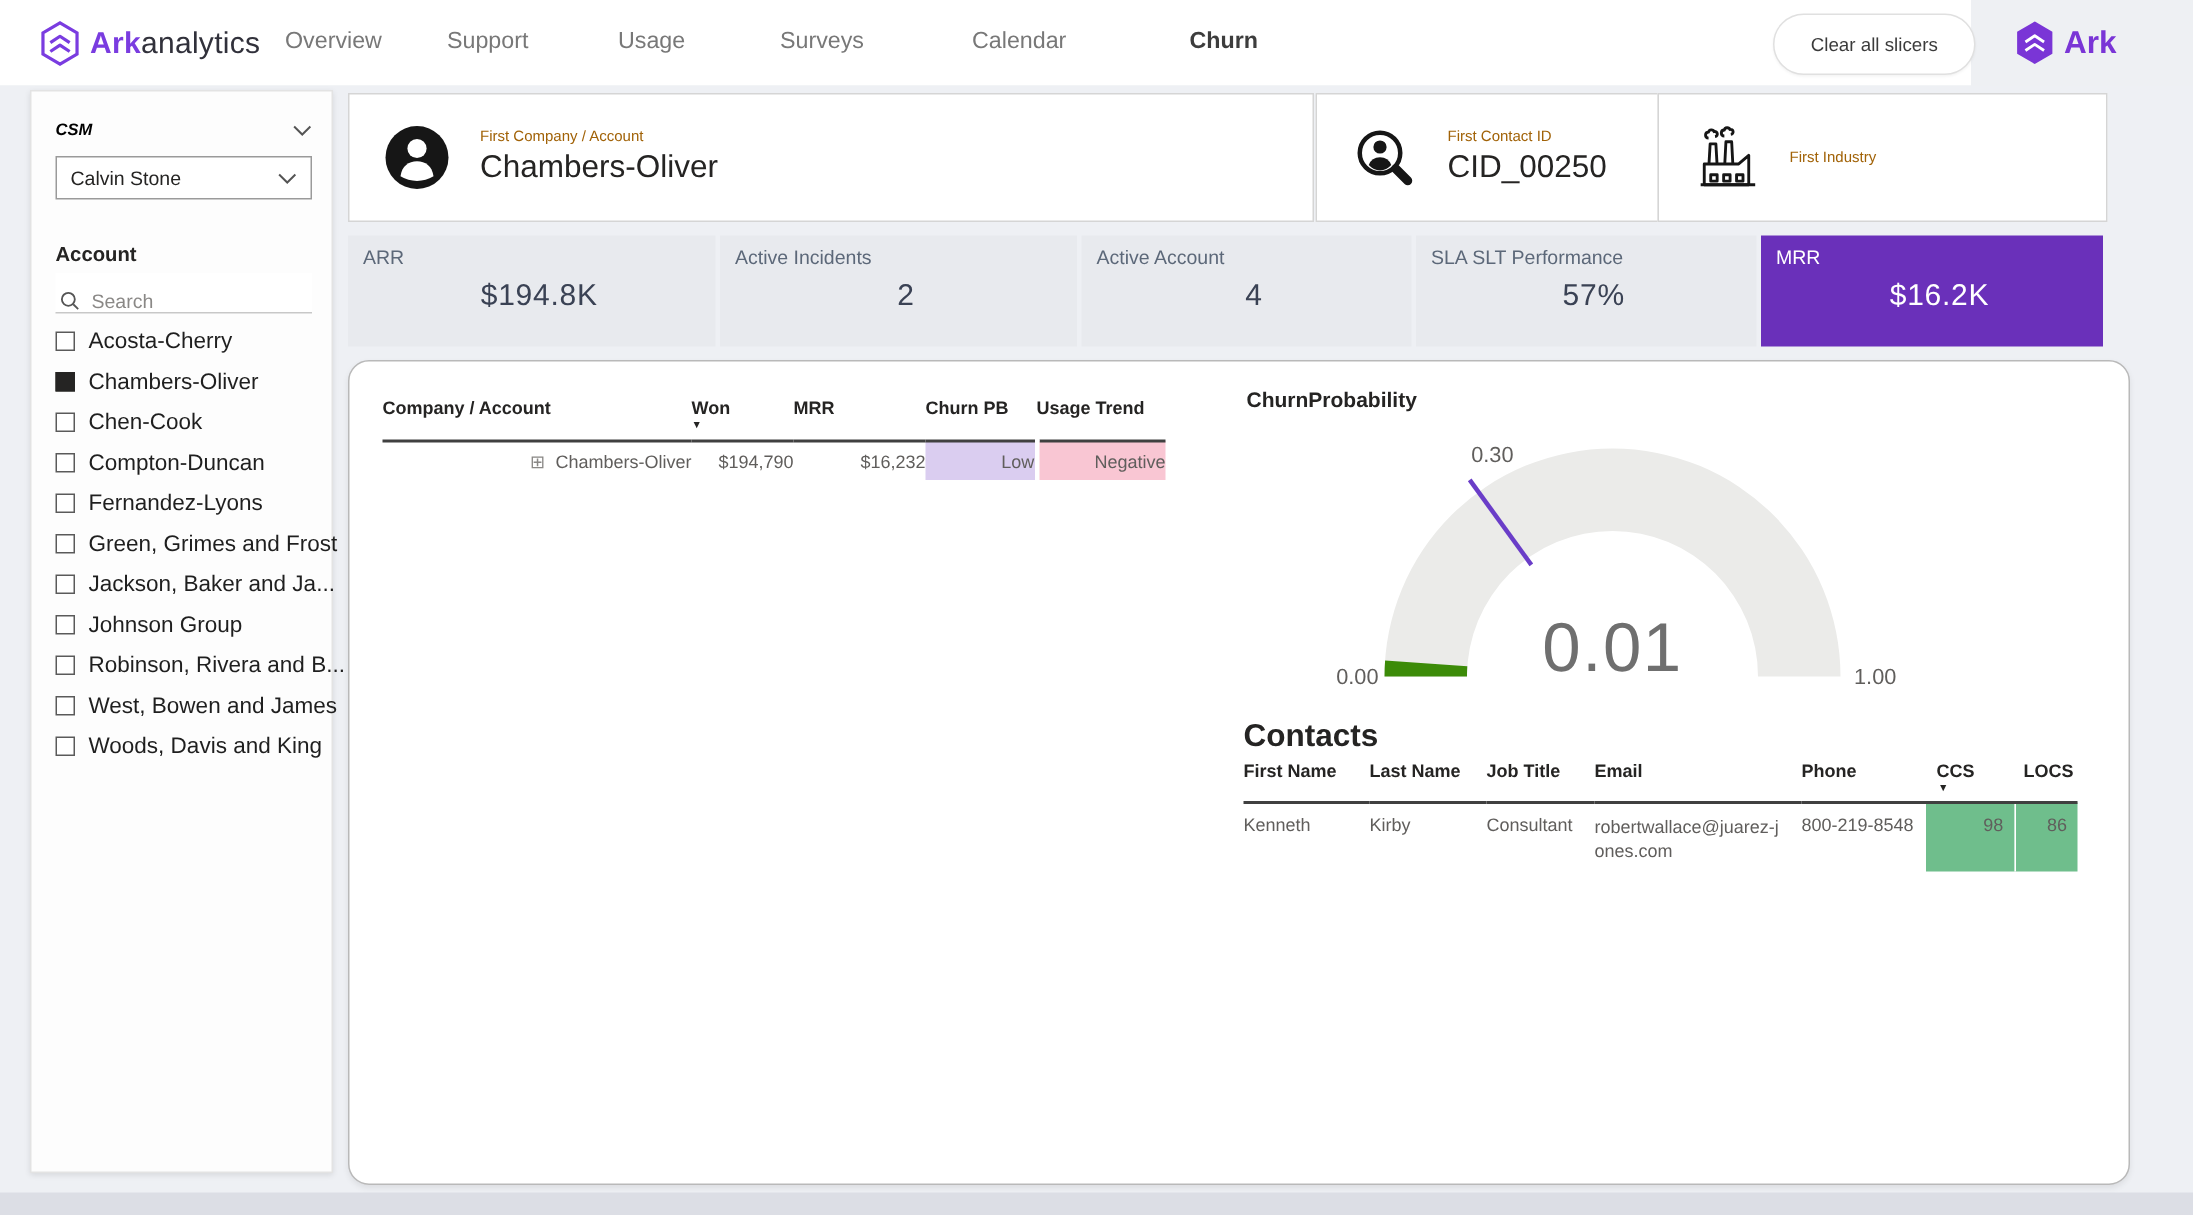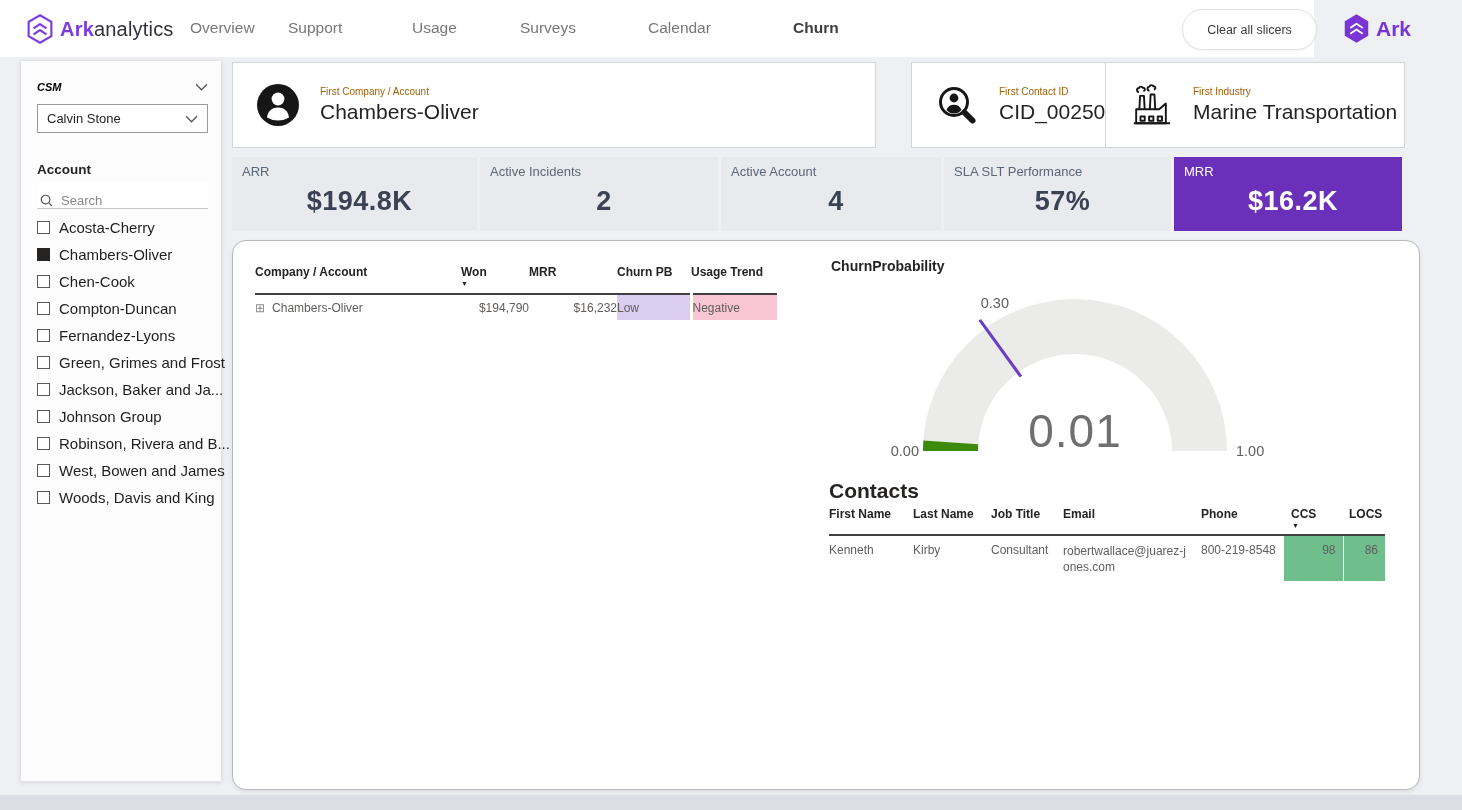--- a/index.html
+++ b/index.html
@@ -38,44 +38,44 @@
   .acct-list { margin-top:5px; }
   .acct-item { height:27px; display:flex; align-items:center; gap:9px; cursor:pointer; }
   .cb { width:13px; height:13px; border:1px solid #5a5a5a; background:#fff; flex:0 0 auto; }
   .cb.checked { background:#252423; border-color:#252423; }
   .acct-label { font-size:15px; color:#1f1f1f; white-space:nowrap; }
 
   
   .info-card { position:absolute; top:5px; height:86px; background:#fff; border:1px solid #d5d5d5;
     display:flex; align-items:center; padding-left:23px; gap:20px; }
   .ic-a { left:232px; width:644px; }
-  .ic-b { left:911px; width:229px; }
+  .ic-b { left:877px; width:229px; }
   .ic-c { left:1105px; width:300px; }
   .ic-label { font-size:10px; color:#a16207; }
   .ic-value { font-size:21px; color:#252423; margin-top:3px; }
   .ic-icon { width:44px; height:44px; flex:0 0 auto; }
 
   
   .kpi { position:absolute; top:100px; height:74px; background:#e8eaee; padding:7px 0 0 10px; }
   .kpi-label { font-size:13px; color:#5c6879; }
-  .kpi-value { text-align:center; font-size:27px; font-weight:700; color:#3a4254; margin-top:7px; letter-spacing:.5px; }
+  .kpi-value { text-align:center; font-size:20px; font-weight:400; color:#3a4254; margin-top:7px; letter-spacing:.5px; }
   .kpi.highlight { background:#6a30ba; }
   .kpi.highlight .kpi-label, .kpi.highlight .kpi-value { color:#fff; }
   .k1 { left:232px; width:245px; } .k2 { left:480px; width:238px; } .k3 { left:721px; width:220px; }
   .k4 { left:944px; width:227px; } .k5 { left:1174px; width:228px; }
 
   
   .panel { position:absolute; left:232px; top:183px; width:1188px; height:550px; background:#fff;
     border:1px solid #b9b9b9; border-radius:14px; box-shadow:0 2px 4px rgba(0,0,0,.08); }
 
   
   .co-table { position:absolute; left:22px; top:20px; border-collapse:collapse; }
   .co-table th { font-size:12px; font-weight:700; color:#252423; text-align:left; padding:4px 0 6px 0;
     border-bottom:2px solid #404040; vertical-align:top; cursor:pointer; }
-  .co-table td { font-size:12px; color:#605e5c; height:26px; padding:0; }
+  .co-table td { font-size:12px; color:#605e5c; height:26px; padding:0;text-align:right; }
   .col-company { width:206px; } .col-won { width:68px; } .col-mrr { width:88px; }
   .col-churn { width:74px; } .col-usage { width:86px; }
   .num { text-align:right; }
   .sort-arrow { display:block; font-size:7px; color:#252423; line-height:6px; margin-top:2px; }
   .expand-glyph { color:#8a8886; font-size:12px; margin-right:7px; cursor:pointer; }
   .cell-low { background:#dacdf0; color:#252423; padding-left:7px; }
   .cell-neg { background:#f9c6d3; color:#252423; padding-left:7px; border-left:3px solid #fff; }
 
   
   .gauge-title { position:absolute; left:598px; top:17px; font-size:14px; font-weight:700; color:#252423; }
@@ -105,21 +105,21 @@
   <div class="brand">
     <svg class="chev" width="26" height="30" viewBox="0 0 24 28">
       <path d="M12 1.2 22.6 7.4 V20.6 L12 26.8 1.4 20.6 V7.4 Z" fill="none" stroke="#7a3ce0" stroke-width="2"></path>
       <path d="M6 13.5 12 9.5 18 13.5 M6 19 12 15 18 19" fill="none" stroke="#7a3ce0" stroke-width="2" stroke-linejoin="round"></path>
     </svg>
     <div class="brand-text">
       <span class="b1">Ark</span><span class="b2">analytics</span>
     </div>
   </div>
   <div class="nav-item" style="left:190px">Overview</div>
-  <div class="nav-item" style="left:288px">Support</div>
+  <div class="nav-item" style="left:298px">Support</div>
   <div class="nav-item" style="left:412px">Usage</div>
   <div class="nav-item" style="left:520px">Surveys</div>
   <div class="nav-item" style="left:648px">Calendar</div>
   <div class="nav-item active" style="left:793px">Churn</div>
   <div class="clear-btn">Clear all slicers</div>
   <div class="brand-right">
     <svg class="chev" width="25" height="29" viewBox="0 0 24 28">
       <path d="M12 1.2 22.6 7.4 V20.6 L12 26.8 1.4 20.6 V7.4 Z" fill="#7a35d6" stroke="#7a35d6" stroke-width="1.5"></path>
       <path d="M6 13.5 12 9.5 18 13.5 M6 19 12 15 18 19" fill="none" stroke="#fff" stroke-width="1.8" stroke-linejoin="round"></path>
     </svg>
@@ -228,21 +228,20 @@
       <path d="M10.8 25.5 11.6 11.5 h4 l.8 14"></path>
       <path d="M21.8 25.5 22.6 10 h4 l.8 15.5"></path>
       <path d="M7.5 40 V25.5 h24 l7-6 V40 Z"></path>
       <rect x="12" y="33" width="4.5" height="4.5"></rect>
       <rect x="21" y="33" width="4.5" height="4.5"></rect>
       <rect x="30" y="33" width="4.5" height="4.5"></rect>
       <path d="M5 40 h38"></path>
     </svg>
     <div>
       <div class="ic-label">First Industry</div>
-      <div class="ic-value">Marine Transportation</div>
     </div>
   </div>
 
   <div class="kpi k1">
     <div class="kpi-label">ARR</div>
     <div class="kpi-value">$194.8K</div>
   </div>
   <div class="kpi k2">
     <div class="kpi-label">Active Incidents</div>
     <div class="kpi-value">2</div>

